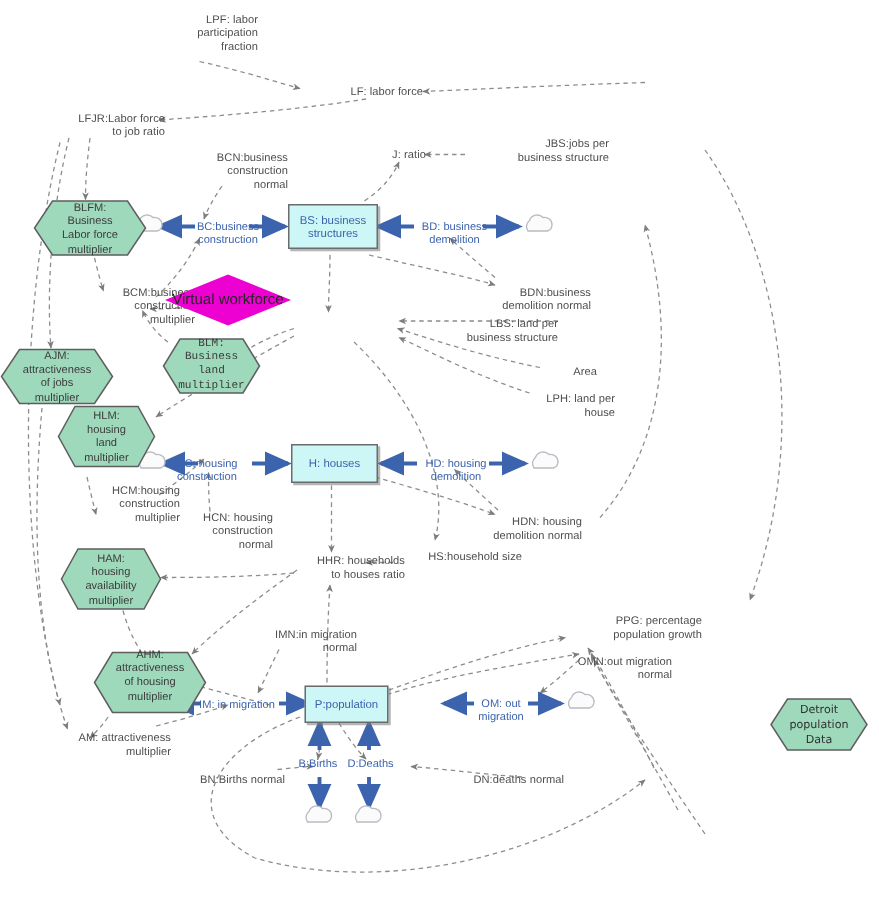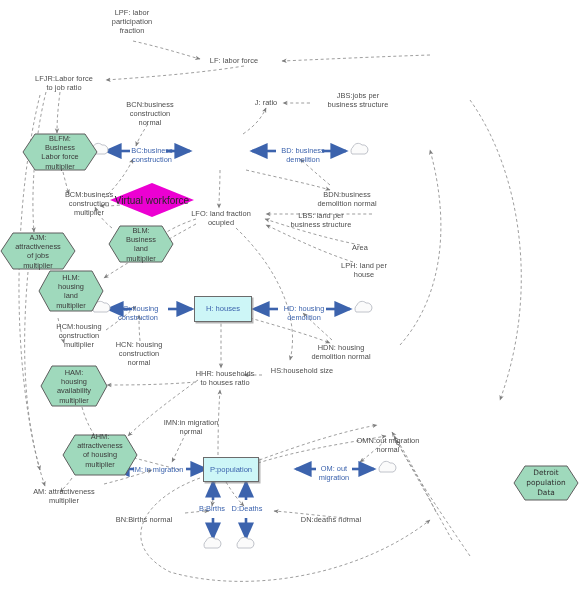--- a/index.html
+++ b/index.html
@@ -11,21 +11,21 @@
     font-family:"Liberation Sans","DejaVu Sans",sans-serif;
   }
   #links{position:absolute;left:0;top:0;width:586px;height:600px;pointer-events:none;}
 
   
   .aux{
     position:absolute;
     color:#4d4d4d;
     font-size:7.4px;
     line-height:9.2px;
-    text-align:center;
+    text-align:right;
     white-space:pre-line;
     letter-spacing:.05px;
   }
 
   
   .flowlabel{
     position:absolute;
     color:#3c63ad;
     font-size:7.4px;
     line-height:9.2px;
@@ -253,61 +253,63 @@
 construction
 normal</div>
   <div class="aux" style="left:248px;top:98px;width:36px;">J: ratio</div>
   <div class="aux" style="left:310px;top:91px;width:96px;">JBS:jobs per
 business structure</div>
   <div class="aux" style="left:48px;top:190px;width:82px;">BCM:business
 construction
 multiplier</div>
   <div class="aux" style="left:300px;top:190px;width:94px;">BDN:business
 demolition normal</div>
-  <div class="aux" style="left:176px;top:209px;width:90px;">LFO: land fraction
-ocupied</div>
   <div class="aux" style="left:270px;top:211px;width:102px;">LBS: land per
 business structure</div>
   <div class="aux" style="left:322px;top:243px;width:76px;">Area</div>
   <div class="aux" style="left:318px;top:261px;width:92px;">LPH: land per
 house</div>
   <div class="aux" style="left:38px;top:322px;width:82px;">HCM:housing
 construction
 multiplier</div>
   <div class="aux" style="left:96px;top:340px;width:86px;">HCN: housing
 construction
 normal</div>
   <div class="aux" style="left:294px;top:343px;width:94px;">HDN: housing
 demolition normal</div>
   <div class="aux" style="left:180px;top:369px;width:90px;">HHR: households
 to houses ratio</div>
   <div class="aux" style="left:256px;top:366px;width:92px;">HS:household size</div>
   <div class="aux" style="left:144px;top:418px;width:94px;">IMN:in migration
 normal</div>
-  <div class="aux" style="left:340px;top:436px;width:96px;">OMN:out migration
+  <div class="aux" style="left:352px;top:436px;width:96px;">OMN:out migration
 normal</div>
+  <div class="aux" style="left:370px;top:409px;width:98px;">PPG: percentage
+population growth</div>
   <div class="aux" style="left:14px;top:487px;width:100px;">AM: attractiveness
 multiplier</div>
   <div class="aux" style="left:98px;top:515px;width:92px;">BN:Births normal</div>
   <div class="aux" style="left:286px;top:515px;width:90px;">DN:deaths normal</div>
 
   <div class="flowlabel" style="left:122px;top:146px;width:60px;">BC:business
 construction</div>
   <div class="flowlabel" style="left:272px;top:146px;width:62px;">BD: business
 demolition</div>
   <div class="flowlabel" style="left:108px;top:304px;width:60px;">HC: housing
 construction</div>
   <div class="flowlabel" style="left:274px;top:304px;width:60px;">HD: housing
 demolition</div>
   <div class="flowlabel" style="left:122px;top:465px;width:72px;">IM: in migration</div>
   <div class="flowlabel" style="left:308px;top:464px;width:52px;">OM: out
 migration</div>
   <div class="flowlabel" style="left:188px;top:504px;width:48px;">B:Births</div>
   <div class="flowlabel" style="left:222px;top:504px;width:50px;">D:Deaths</div>
 
+  <div class="stock" style="left:192px;top:136px;width:60px;height:30px;">BS: business
+structures</div>
   <div class="stock" style="left:194px;top:296px;width:58px;height:26px;">H: houses</div>
   <div class="stock" style="left:203px;top:457px;width:56px;height:25px;">P:population</div>
 
   <div class="hexwrap" style="left:22px;top:133px;width:76px;height:38px;">
     <svg width="76" height="38">
         <polygon points="13,1 63,1 75,19 63,37 13,37 1,19" fill="#9fd9bc" stroke="#5e5e5e" stroke-width="1"></polygon>
       </svg>
     <div class="hextext">BLFM:
 Business
 Labor force
@@ -321,21 +323,21 @@
     <div class="hextext">AJM:
 attractiveness
 of jobs
 multiplier</div>
   </div>
 
   <div class="hexwrap" style="left:108px;top:225px;width:66px;height:38px;">
     <svg width="66" height="38">
         <polygon points="12,1 54,1 65,19 54,37 12,37 1,19" fill="#9fd9bc" stroke="#5e5e5e" stroke-width="1"></polygon>
       </svg>
-    <div class="hextext" style="width:62px;">BLM:
+    <div class="hextext" style="width:62px;font-family:Liberation Mono, monospace;">BLM:
 Business
 land
 multiplier</div>
   </div>
 
   <div class="hexwrap" style="left:38px;top:270px;width:66px;height:42px;">
     <svg width="66" height="42">
         <polygon points="12,1 54,1 65,21 54,41 12,41 1,21" fill="#9fd9bc" stroke="#5e5e5e" stroke-width="1"></polygon>
       </svg>
     <div class="hextext" style="width:62px;">HLM:

